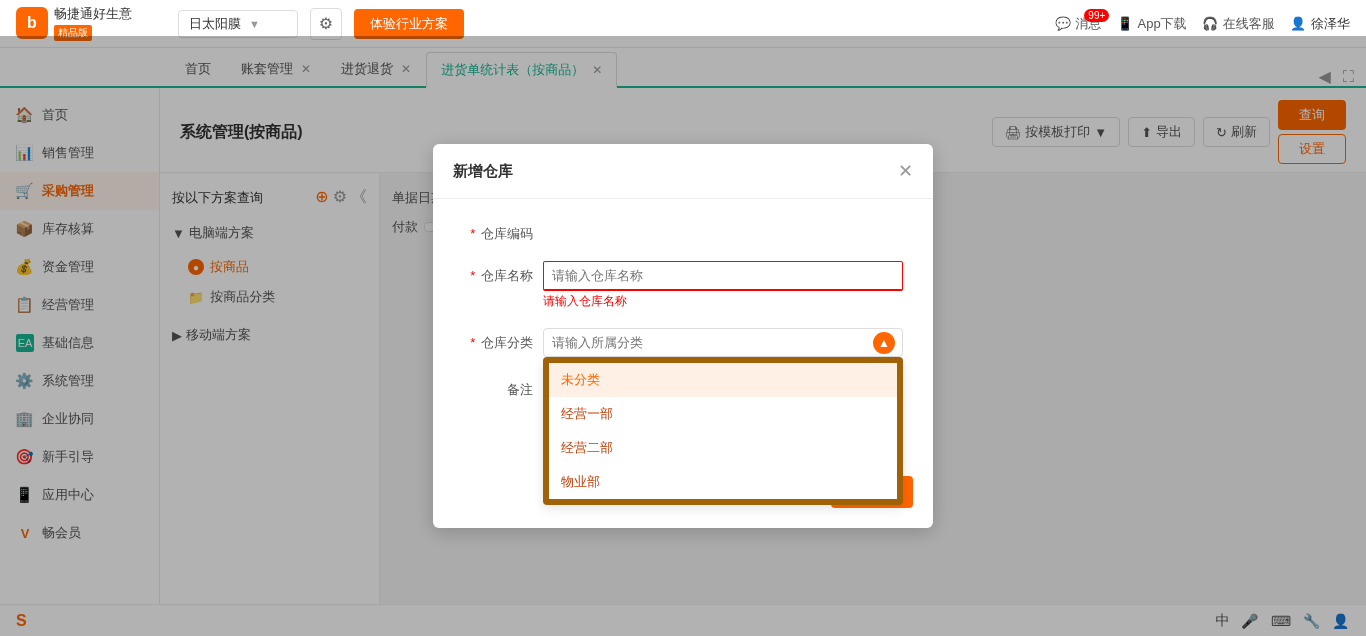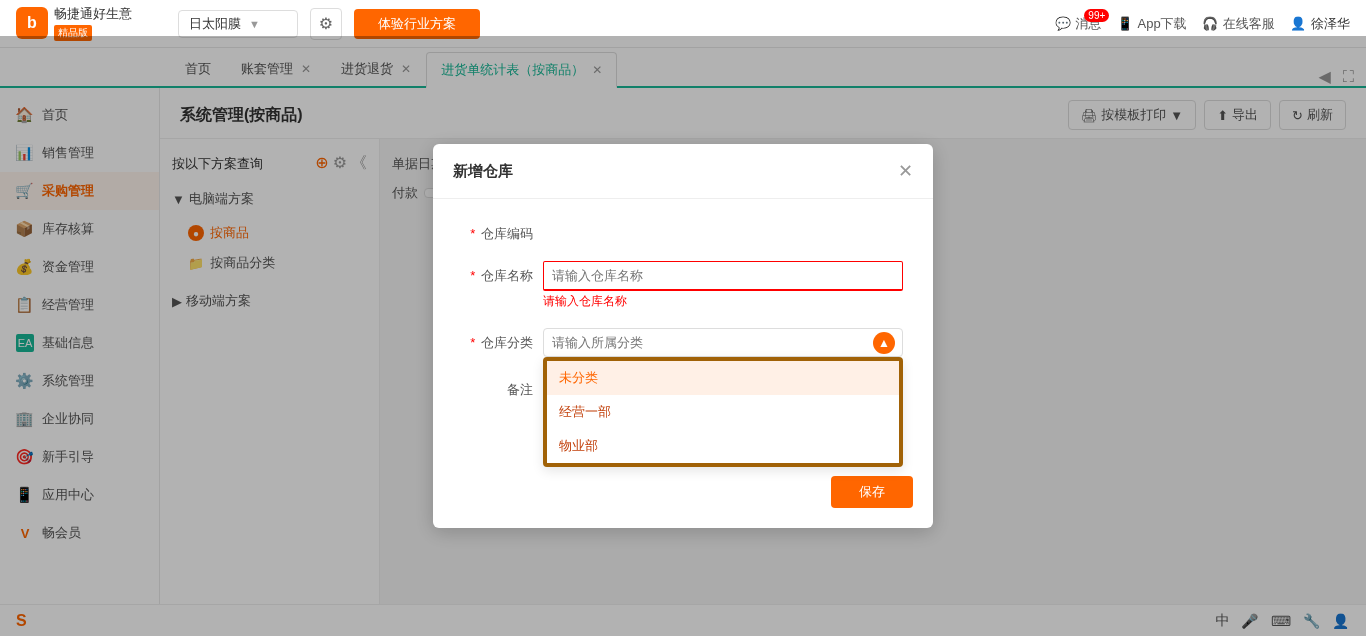--- a/index.html
+++ b/index.html
@@ -46,21 +46,21 @@
       border: 1px solid #ddd; border-radius: 4px;
       display: flex; align-items: center; justify-content: center;
       cursor: pointer; color: #666; font-size: 16px;
     }
 
     .trial-btn {
       background: #f60;
       color: #fff;
       border: none;
       border-radius: 4px;
-      padding: 6px 24px;
+      padding: 6px 16px;
       font-size: 13px;
       cursor: pointer;
     }
 
     .topbar-right {
       margin-left: auto;
       display: flex; align-items: center; gap: 16px;
     }
     .topbar-icon-item {
       display: flex; align-items: center; gap: 4px;
@@ -320,21 +320,21 @@
       color: #fff; font-size: 12px;
       cursor: pointer;
     }
 
     
     .dropdown-list {
       position: absolute;
       top: 100%; left: 0;
       width: 100%;
       background: #fff;
-      border: 4px solid #a16207;
+      border: 6px solid #a16207;
       border-radius: 4px;
       box-shadow: 0 4px 12px rgba(0,0,0,0.1);
       z-index: 200;
       overflow: hidden;
     }
     .dropdown-item {
       padding: 8px 12px;
       font-size: 13px;
       color: #c2410c;
       cursor: pointer;
@@ -528,20 +528,24 @@
           <span>▼</span>
         </button>
         <button class="action-btn">
           <span>⬆</span>
           <span>导出</span>
         </button>
         <button class="action-btn">
           <span>↻</span>
           <span>刷新</span>
         </button>
+        <div style="display:flex;flex-direction:column;gap:4px;">
+          <button class="query-btn">查询</button>
+          <button class="set-btn">设置</button>
+        </div>
       </div>
     </div>
 
     <div class="content-area">
 
       <div class="left-panel">
         <div class="filter-header">
           <span>按以下方案查询</span>
           <div class="filter-actions">
             <span class="filter-act-btn orange">⊕</span>
@@ -644,20 +648,21 @@
           <span class="required">*</span>
           <span>仓库分类</span>
         </div>
         <div class="category-wrap">
           <input class="category-input" type="text" placeholder="请输入所属分类" style="">
           <span class="category-arrow">▲</span>
           
           <div class="dropdown-list">
             <div class="dropdown-item selected">未分类</div>
             <div class="dropdown-item">经营一部</div>
+            <div class="dropdown-item">经营二部</div>
             <div class="dropdown-item">物业部</div>
           </div>
         </div>
       </div>
 
       <div class="form-row">
         <div class="form-label">
           <span>备注</span>
         </div>
         <div class="form-input-wrap">

